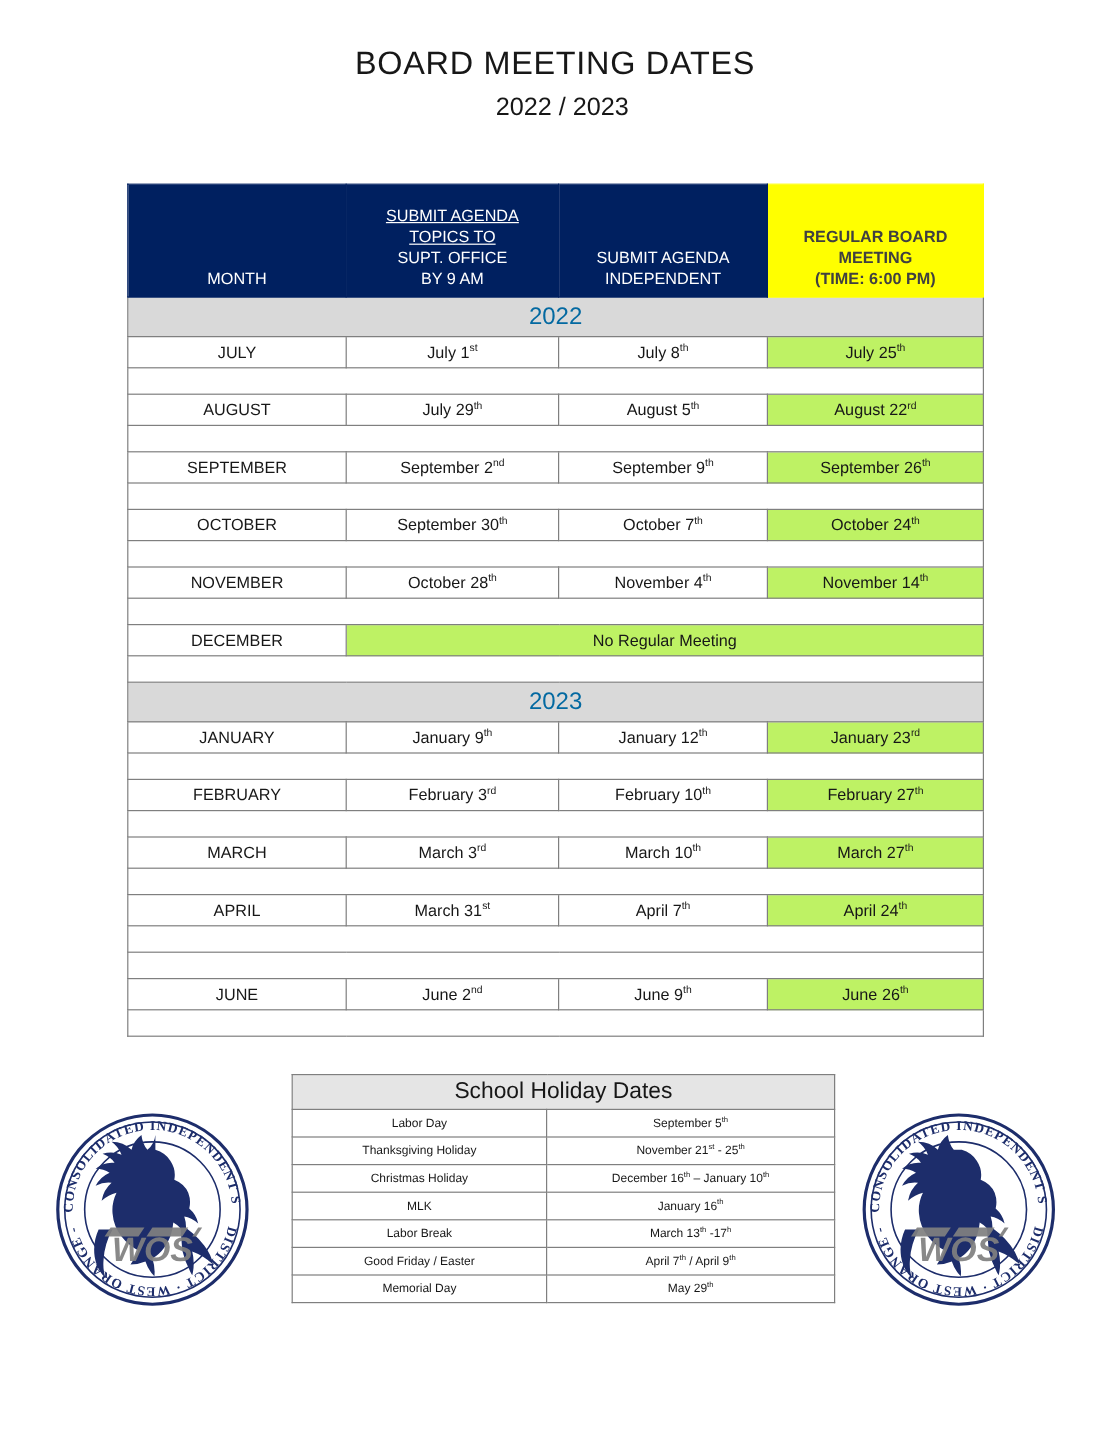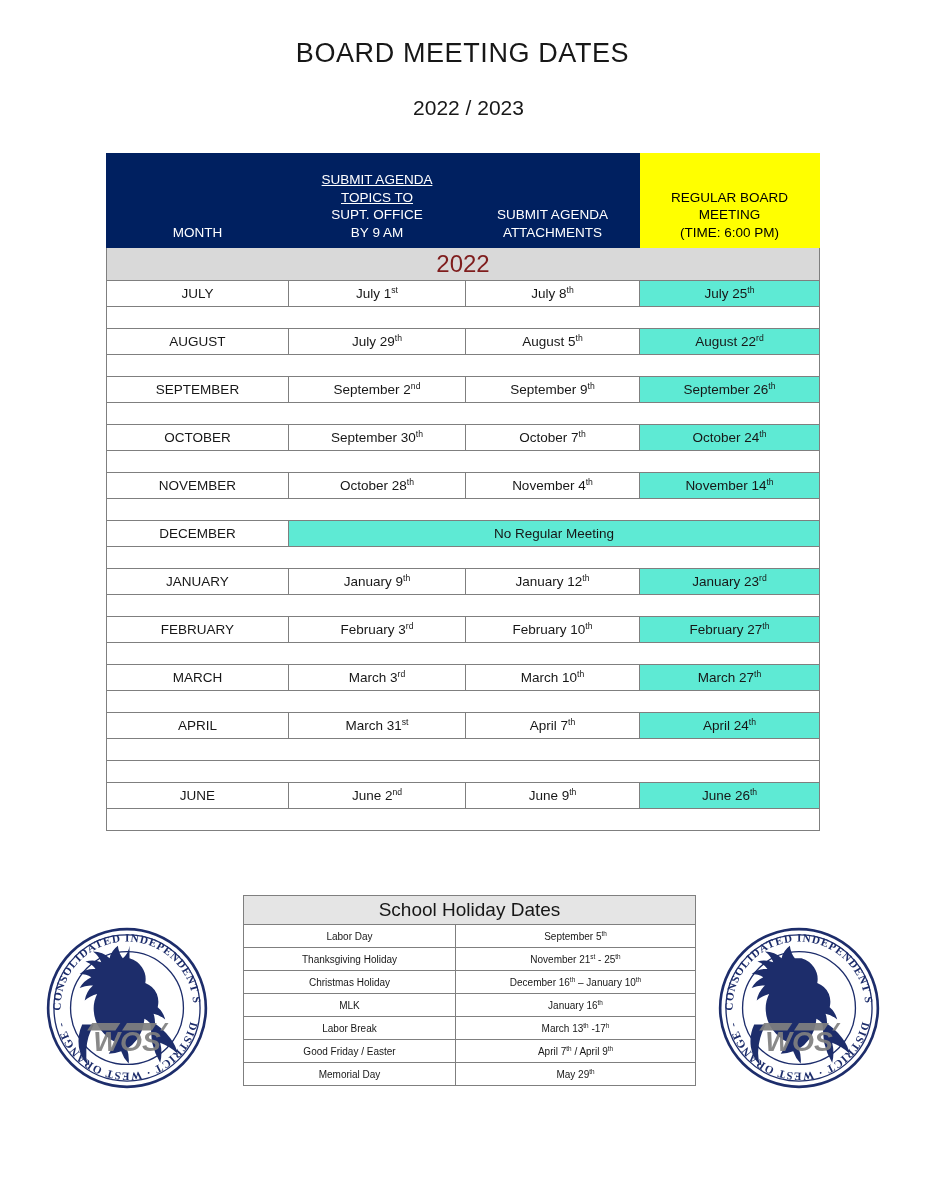--- a/index.html
+++ b/index.html
@@ -26,21 +26,21 @@
   }
   .doc-title {
     font-size: 27px;
     letter-spacing: 0.6px;
     line-height: 1.15;
     font-weight: 400;
     color: #171717;
   }
   .doc-subtitle {
     font-size: 21px;
-    margin-top: 27px;
+    margin-top: 9px;
     line-height: 1.15;
     font-weight: 400;
     color: #171717;
     padding-left: 12px;
   }
 
   
   .meeting-table {
     position: absolute;
     left: 106px;
@@ -69,46 +69,47 @@
     color: #ffffff;
     vertical-align: bottom;
     height: 88px;
     padding-bottom: 5px;
     font-size: 13.5px;
     line-height: 1.32;
     border-color: #002060;
   }
   tr.header-row td.header-highlight {
     background: #ffff00;
-    color: #000000;
+    color: #404040;
     border-left: 1px solid #002060;
     border-top: 1px solid #ffff00;
     border-right: 1px solid #ffff00;
     border-bottom: 1px solid #ffff00;
+    font-weight: bold;
   }
   .hdr-underline { text-decoration: underline; display: block; }
   .hdr-line { display: block; }
 
   
   tr.year-row td {
     background: #d9d9d9;
-    font-size: 24px;
+    font-size: 20px;
     height: 32px;
-    color: #7f1d1d;
+    color: #0369a1;
   }
 
   
   tr.spacer-row td {
     height: 21px;
     background: #ffffff;
   }
 
   
   td.cell-yellow {
-    background: #5eead4;
+    background: #bef264;
   }
 
   sup {
     font-size: 0.64em;
     vertical-align: super;
     line-height: 0;
   }
 
   
   .holiday-table {
@@ -166,21 +167,21 @@
         <span class="hdr-line">MONTH</span>
       </td>
       <td class="col-topics">
         <span class="hdr-underline">SUBMIT AGENDA</span>
         <span class="hdr-underline">TOPICS TO</span>
         <span class="hdr-line">SUPT. OFFICE</span>
         <span class="hdr-line">BY 9 AM</span>
       </td>
       <td class="col-attach">
         <span class="hdr-line">SUBMIT AGENDA</span>
-        <span class="hdr-line">ATTACHMENTS</span>
+        <span class="hdr-line">INDEPENDENT</span>
       </td>
       <td class="col-meeting header-highlight">
         <span class="hdr-line">REGULAR BOARD</span>
         <span class="hdr-line">MEETING</span>
         <span class="hdr-line">(TIME: 6:00 PM)</span>
       </td>
     </tr>
   <tr class="year-row">
         <td colspan="4">2022</td>
       </tr>
@@ -228,20 +229,23 @@
       </tr>
       <tr class="spacer-row">
         <td colspan="4"></td>
       </tr>
       <tr class="data-row">
         <td>DECEMBER</td>
         <td colspan="3" class="cell-yellow">No Regular Meeting</td>
       </tr>
       <tr class="spacer-row">
         <td colspan="4"></td>
+      </tr>
+      <tr class="year-row">
+        <td colspan="4">2023</td>
       </tr>
       <tr class="data-row">
         <td>JANUARY</td>
         <td class="">January 9<sup>th</sup></td>
         <td class="">January 12<sup>th</sup></td>
         <td class="cell-yellow">January 23<sup>rd</sup></td>
       </tr>
       <tr class="spacer-row">
         <td colspan="4"></td>
       </tr>

